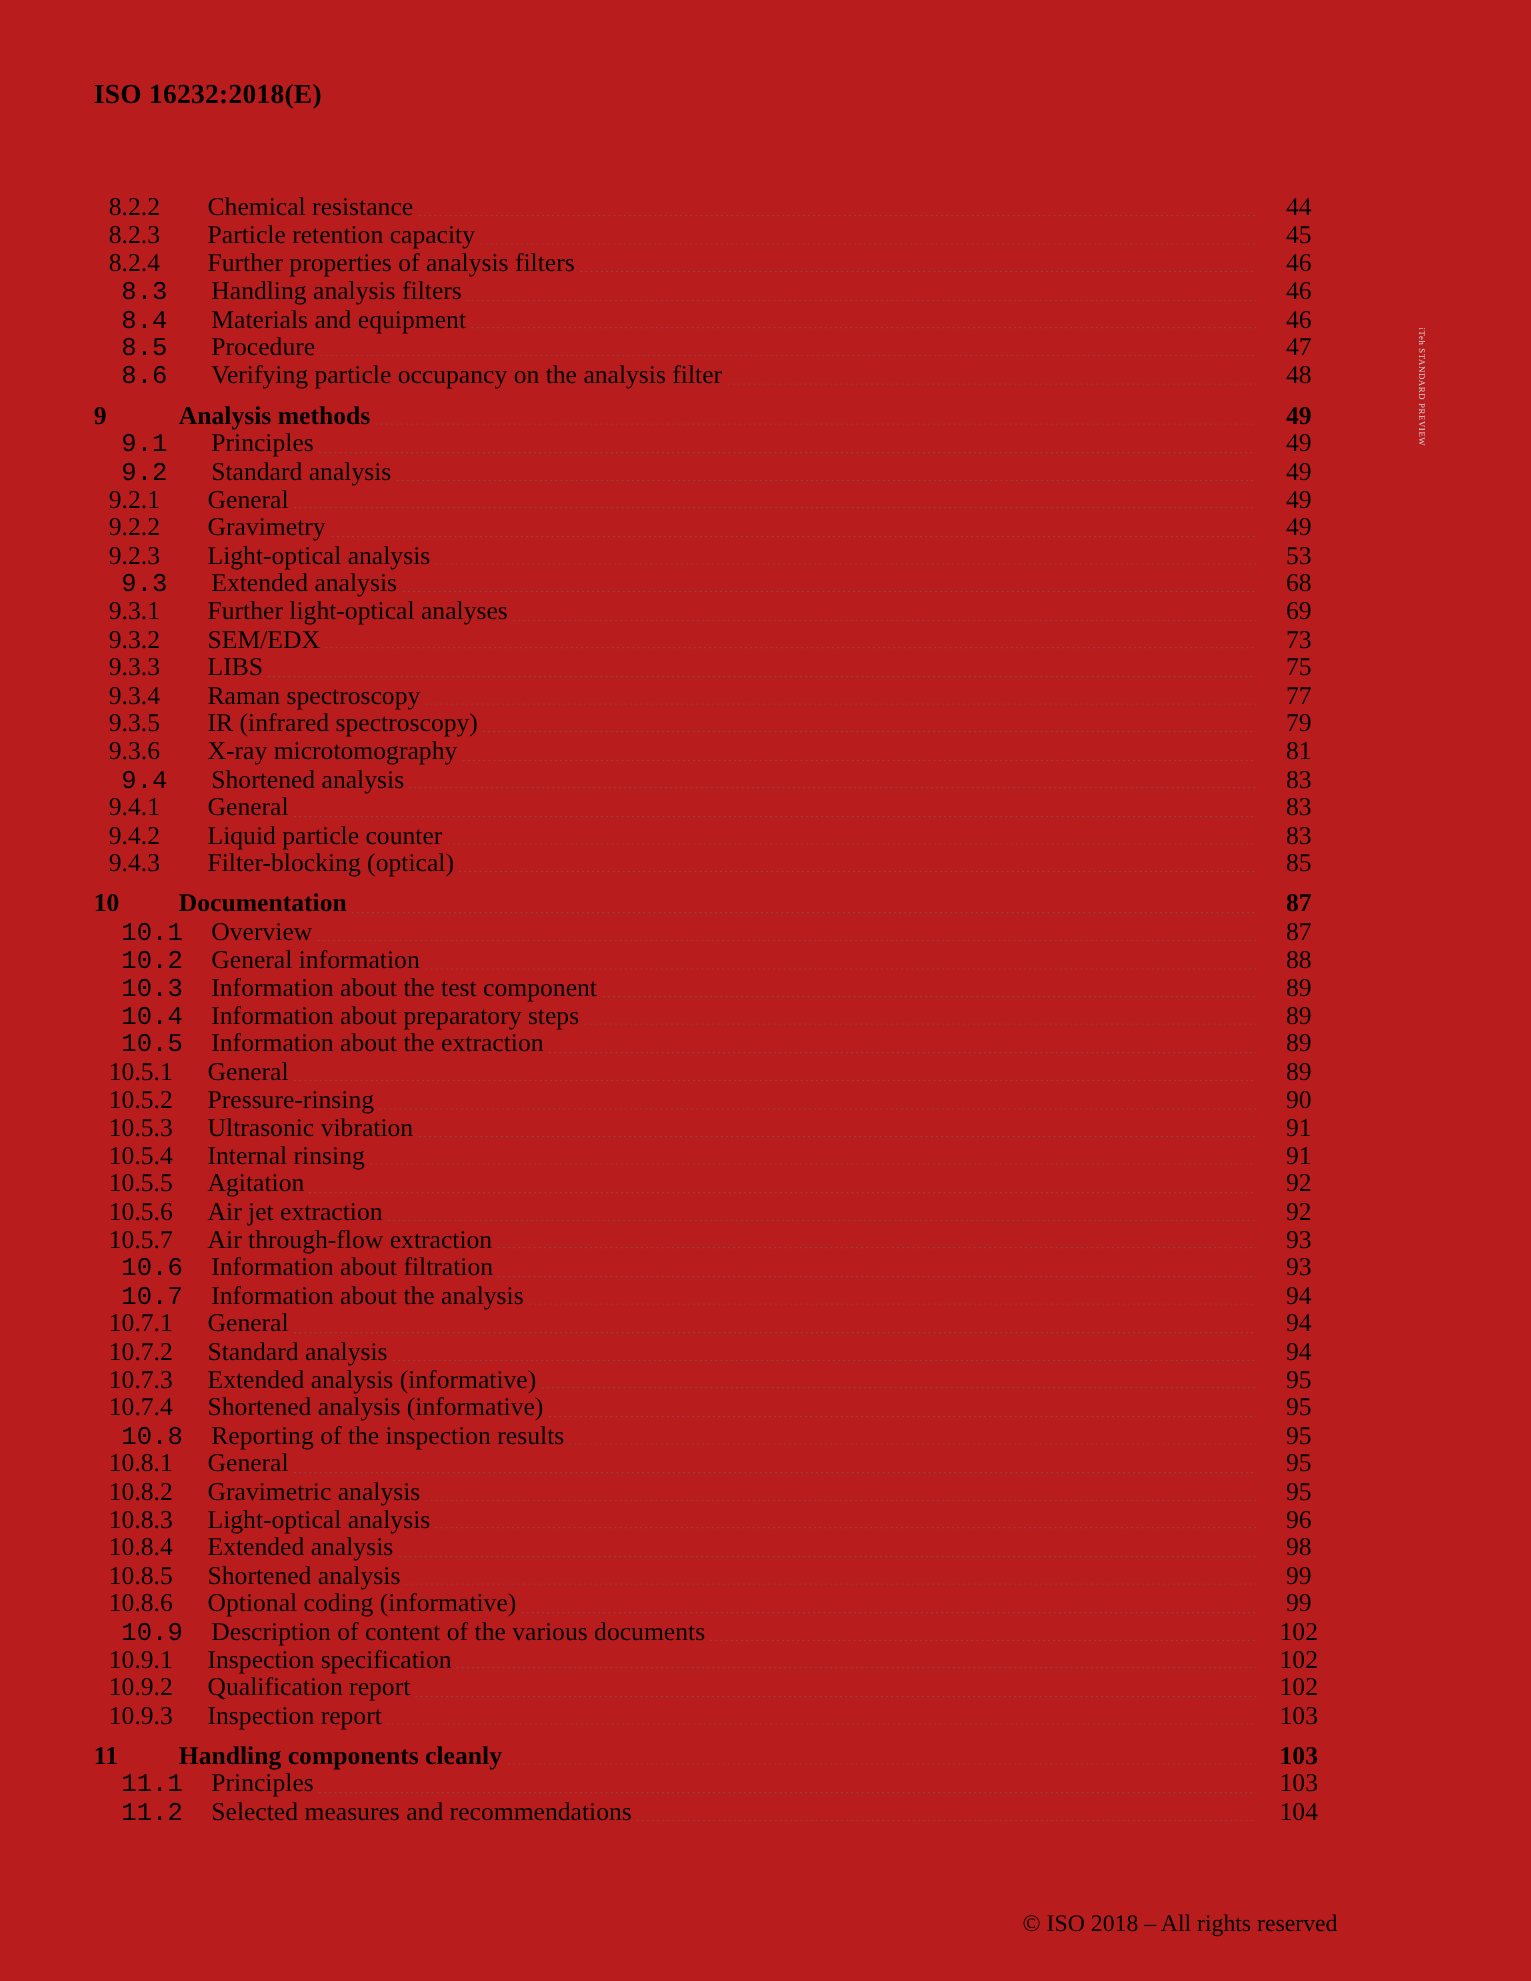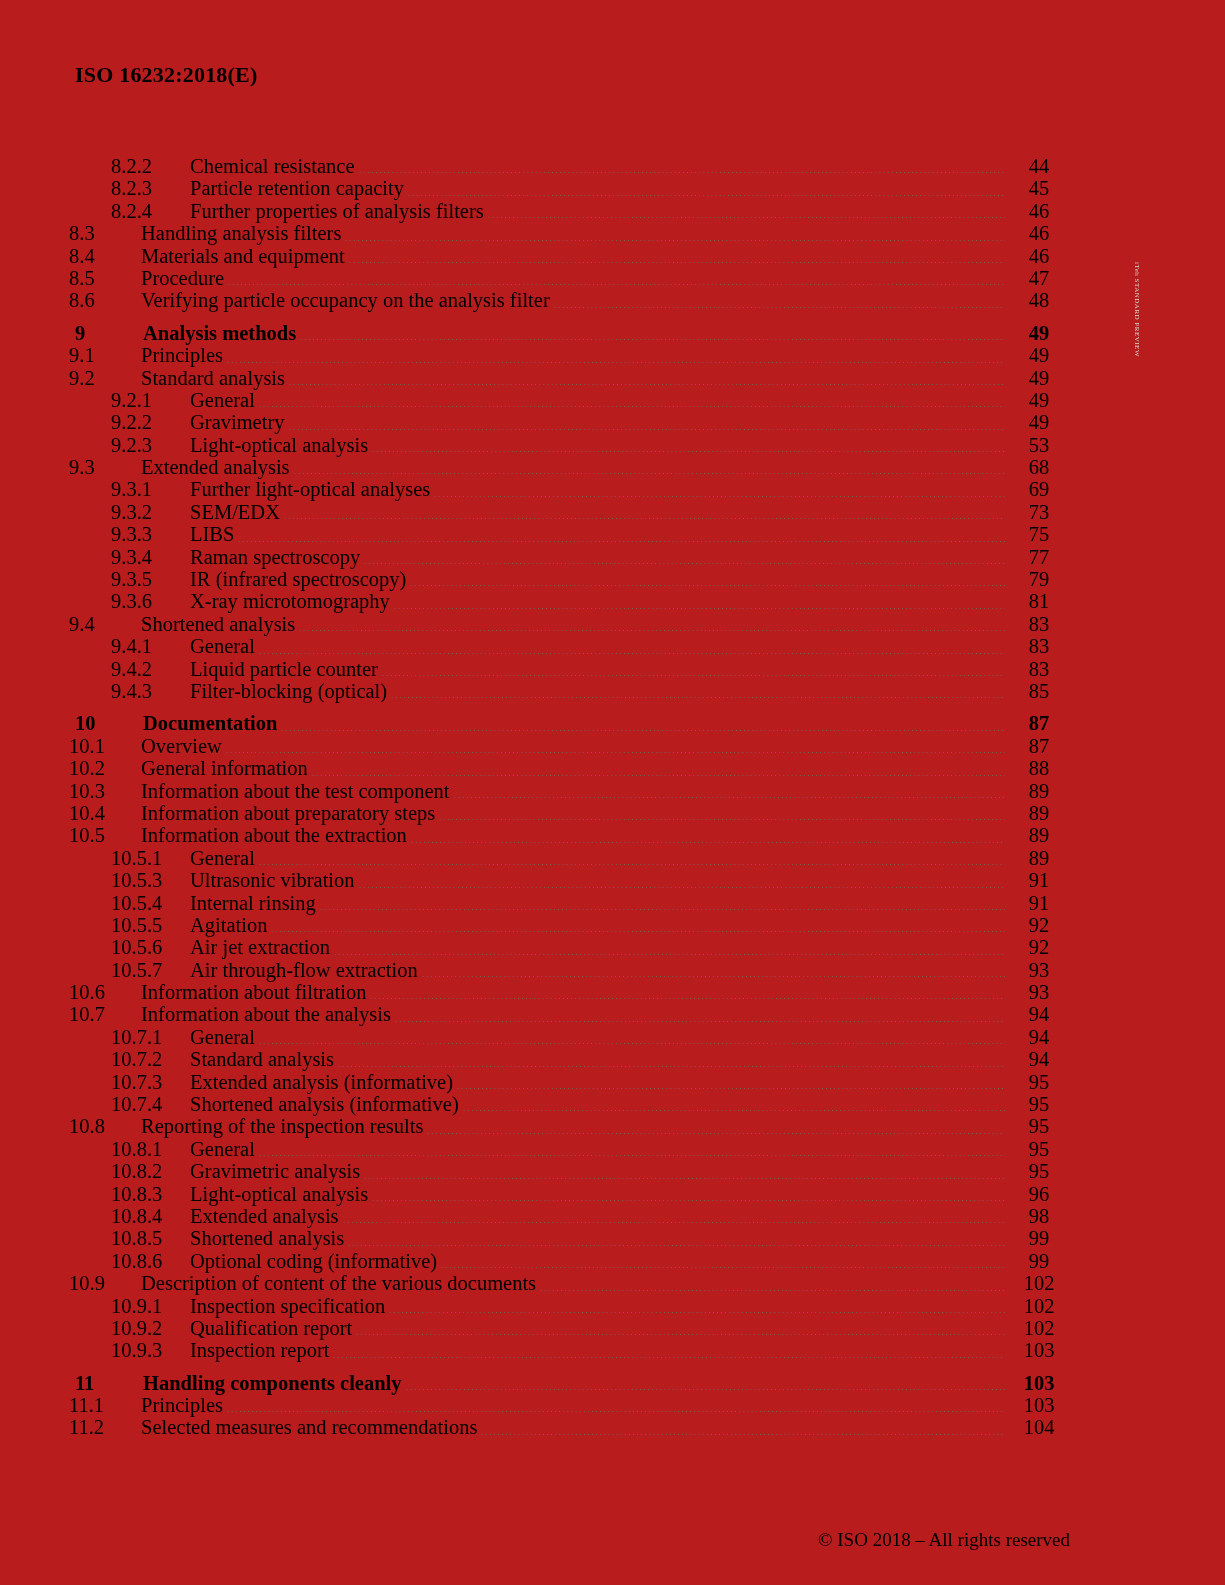--- a/index.html
+++ b/index.html
@@ -100,25 +100,25 @@
     padding-left: 3px;
   }
 
   
   .lvl1 { font-weight: bold; }
   .lvl1 .num   { width: 68px; margin-left: 75px; }
   .lvl1 .title { }
   .lvl1 .leader { margin-bottom: 4px; }
 
   
-  .lvl2 .num   { width: 72px; margin-left: 69px; }
+  .lvl2 .num   { width: 72px; margin-left: 97px; font-family: Liberation Mono, monospace; }
   .lvl2 .title { }
 
   
-  .lvl3 .num   { width: 79px; margin-left: 111px; }
+  .lvl3 .num   { width: 79px; margin-left: 87px; }
   .lvl3 .title { }
 
   
   .toc-row { padding-right: 155px; }
 
   
   .footer {
     position: absolute;
     right: 155px;
     top: 1498px;
@@ -317,20 +317,26 @@
         <span class="leader"></span>
         <span class="pageno">89</span>
       </div>
       <div class="toc-row lvl3">
         <span class="num">10.5.1</span>
         <span class="title">General</span>
         <span class="leader"></span>
         <span class="pageno">89</span>
       </div>
       <div class="toc-row lvl3">
+        <span class="num">10.5.2</span>
+        <span class="title">Pressure-rinsing</span>
+        <span class="leader"></span>
+        <span class="pageno">90</span>
+      </div>
+      <div class="toc-row lvl3">
         <span class="num">10.5.3</span>
         <span class="title">Ultrasonic vibration</span>
         <span class="leader"></span>
         <span class="pageno">91</span>
       </div>
       <div class="toc-row lvl3">
         <span class="num">10.5.4</span>
         <span class="title">Internal rinsing</span>
         <span class="leader"></span>
         <span class="pageno">91</span>

